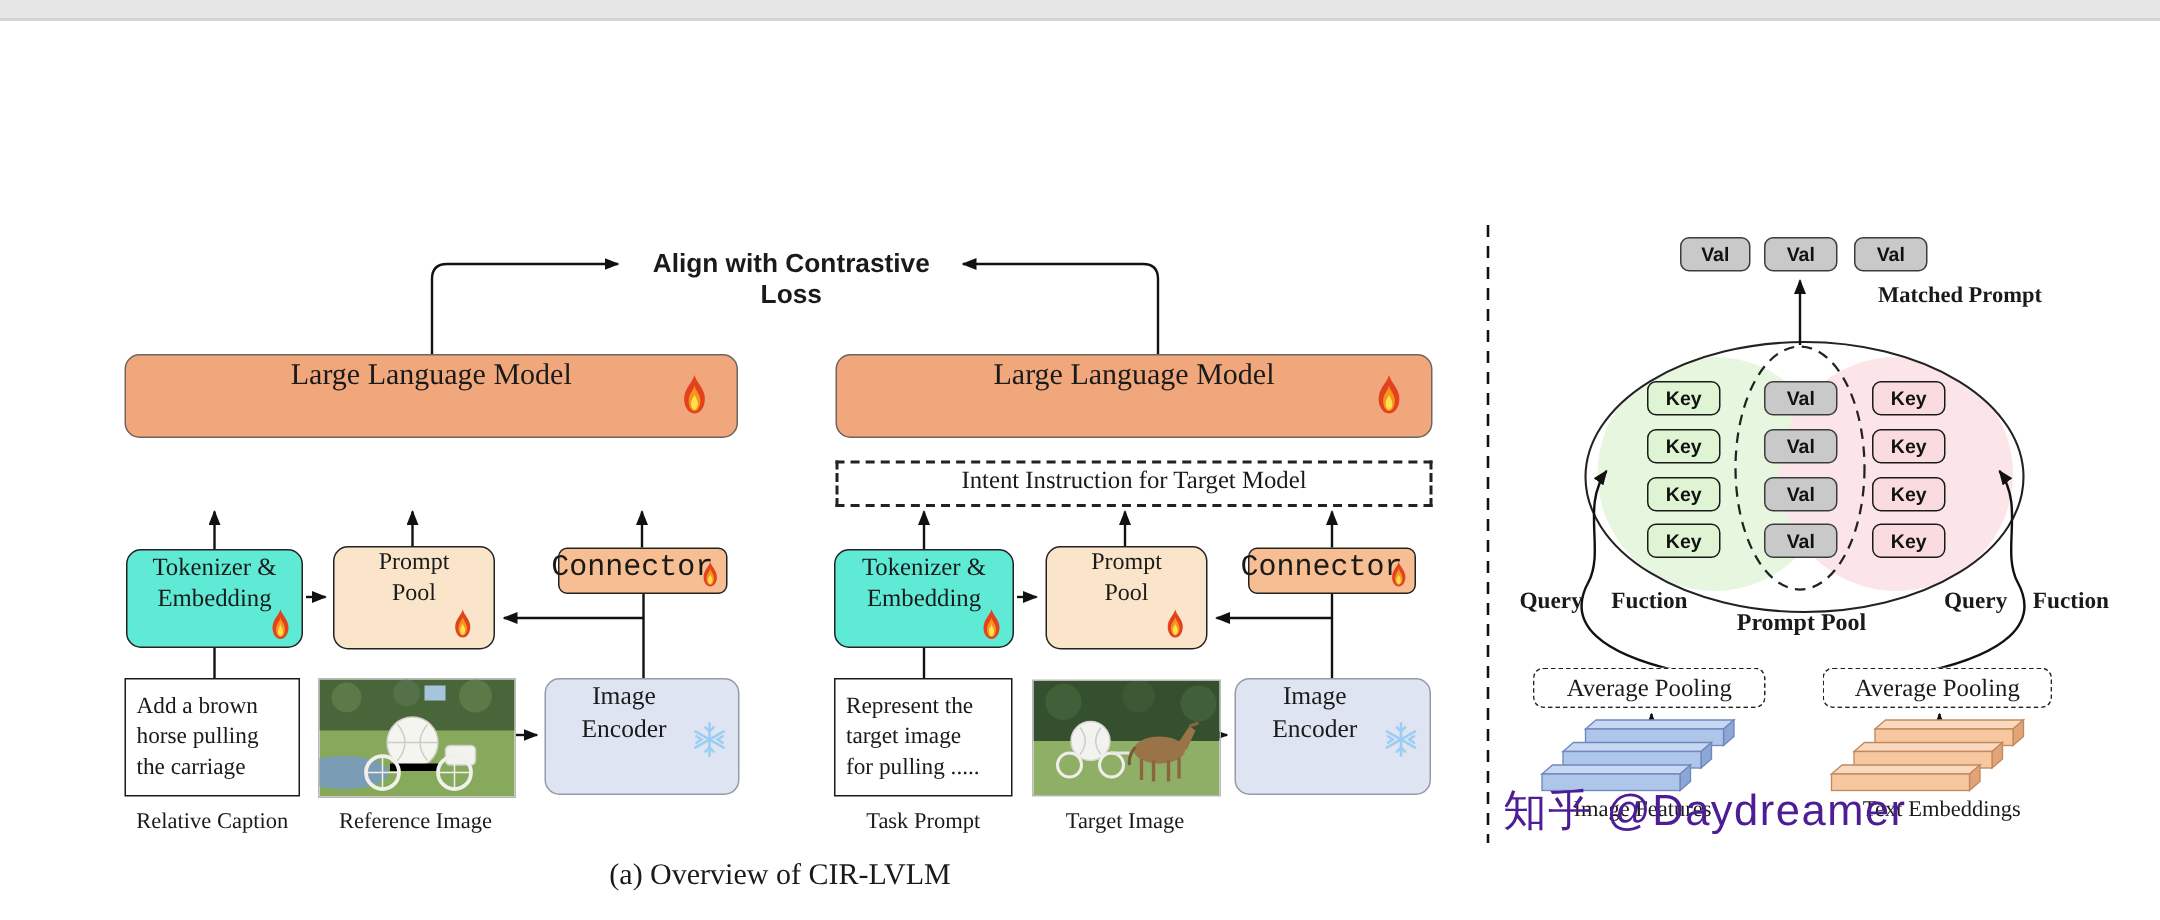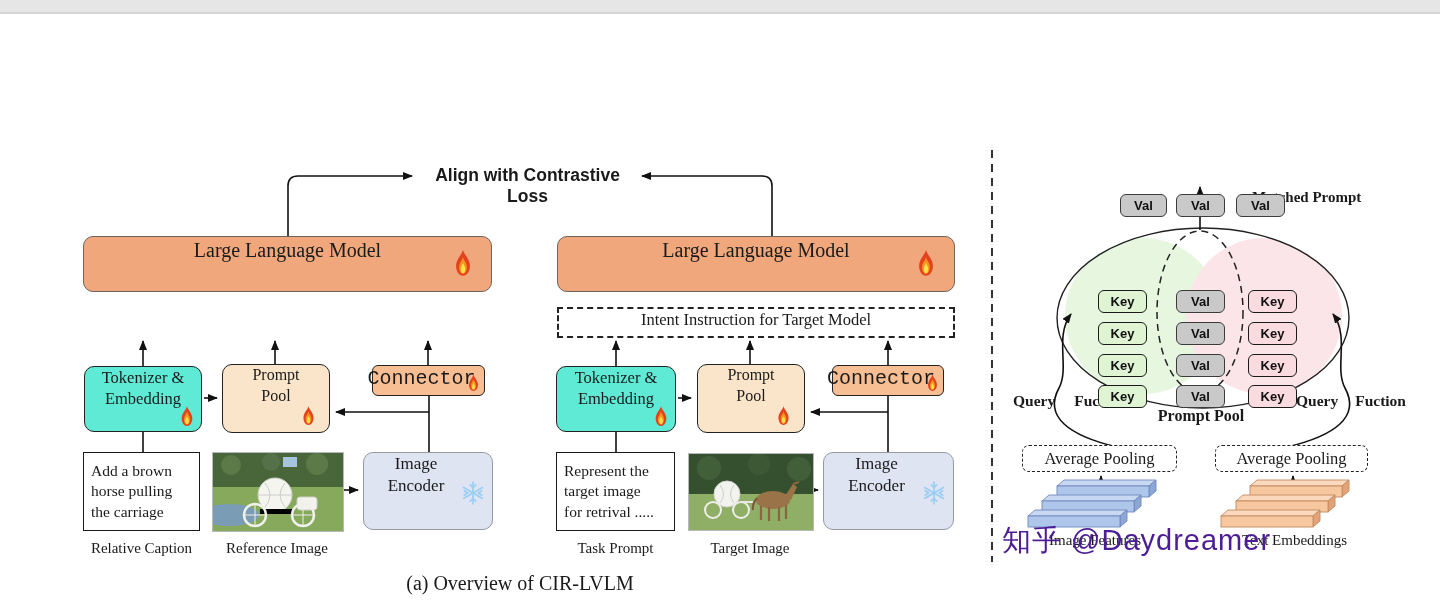--- a/index.html
+++ b/index.html
@@ -15,21 +15,21 @@
   .tok{background:#5eead4;border:1.5px solid #222;border-radius:10px;font-size:16.5px;}
   .pool{background:#FAE5CA;border:1.5px solid #222;border-radius:10px;font-size:16px;}
   .conn{background:#F7BE93;border:1.2px solid #222;border-radius:6px;font-size:20px;font-family:Liberation Mono, monospace;}
   .enc{background:#DEE4F1;border:1.2px solid #949aa6;border-radius:10px;font-size:17px;}
   .textbox{background:#fff;border:1.6px solid #1a1a1a;font-size:15.5px;text-align:left;
            flex-direction:column;align-items:flex-start;justify-content:center;padding-left:7px;}
   .sublabel{position:absolute;z-index:2;font-size:15px;text-align:center;}
   .photo{position:absolute;z-index:2;border:1px solid #b9b9b9;}
   .kv{position:absolute;z-index:3;box-sizing:border-box;width:49px;height:23px;border:1.6px solid #1a1a1a;
       border-radius:6px;display:flex;align-items:center;justify-content:center;
-      font-family:"Liberation Sans",sans-serif;font-weight:bold;font-size:13px;color:#111;margin-top:36px;}
+      font-family:"Liberation Sans",sans-serif;font-weight:bold;font-size:13px;color:#111;}
   .kgreen{background:#DFF4D3;}
   .kpink{background:#FADCE0;}
   .vgray{background:#C9C9C9;border-color:#3c3c3c;}
   .bserif{font-weight:bold;font-family:"Liberation Serif",serif;}
   .avgpool{position:absolute;z-index:2;box-sizing:border-box;border:1.7px dashed #222;border-radius:7px;
            background:#fff;display:flex;align-items:center;justify-content:center;font-size:16.5px;}
   .alignloss{position:absolute;z-index:2;font-family:"Liberation Sans",sans-serif;font-weight:bold;
              font-size:17.5px;text-align:center;color:#1a1a1a;}
   .caption{position:absolute;z-index:2;font-size:20px;text-align:center;}
   .flame{position:absolute;z-index:3;}
@@ -248,21 +248,21 @@
   <div class="box conn" style="left:832px;top:365px;width:112px;height:31px;padding-right:14px;">
     <span>Connector</span>
     <svg class="flame" style="right:3px;bottom:2px;" width="15" height="19" viewBox="0 0 20 24">
         <use href="#flamedef"></use>
       </svg>
   </div>
 
   <div class="box textbox" style="left:556px;top:452px;width:119px;height:79px;">
     <div>Represent the</div>
     <div>target image</div>
-    <div>for retrival .....</div>
+    <div>for pulling .....</div>
   </div>
 
   <svg class="photo" style="left:688px;top:453px;" width="124" height="76" viewBox="0 0 124 76">
     <rect width="124" height="76" fill="#8fae66"></rect>
     <rect width="124" height="40" fill="#35502e"></rect>
     <circle cx="20" cy="14" r="12" fill="#41603a"></circle>
       <circle cx="70" cy="10" r="11" fill="#3c5834"></circle>
     <circle cx="110" cy="15" r="12" fill="#41603a"></circle>
     <circle cx="38" cy="40" r="13" fill="#f2f2ee" stroke="#d5d5cf"></circle>
     <path d="M31 31 Q38 40 31 49 M45 31 Q38 40 45 49" stroke="#cccccc" fill="none"></path>

